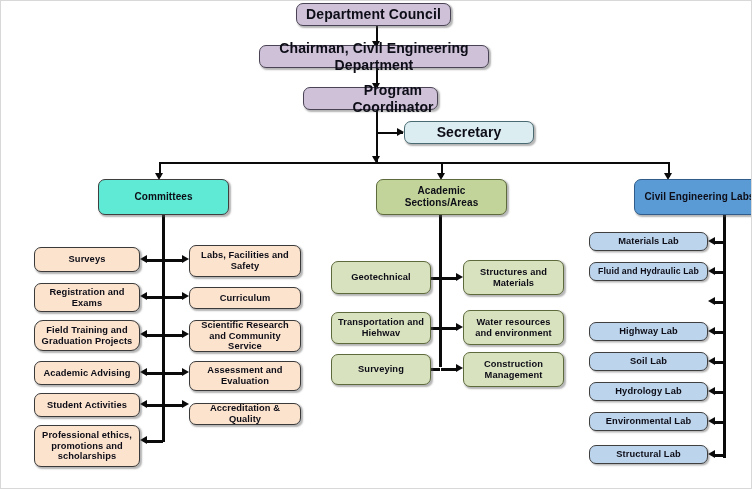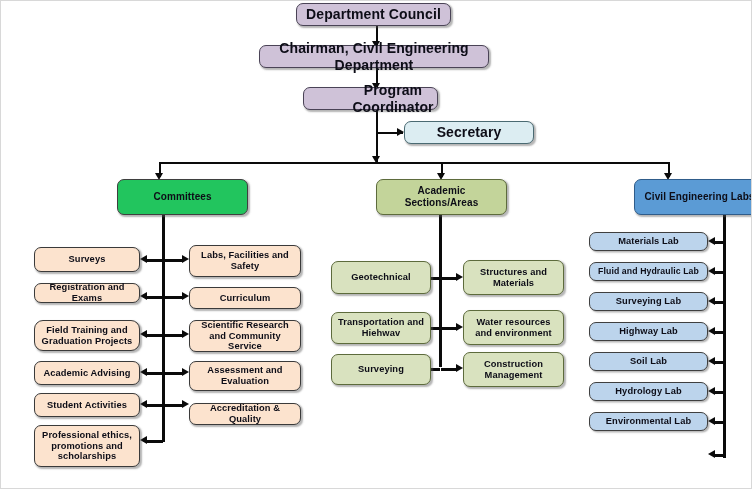--- a/index.html
+++ b/index.html
@@ -35,21 +35,21 @@
     padding: 1px 3px;
     font-weight: bold;
     letter-spacing: .1px;
     box-shadow: 1.5px 1.5px 1.6px rgba(90,90,90,.45);
     z-index: 3;
   }
 
   
   .n-purple { background: #cfc2d8; border-color: #4a4356; }
   .n-cyan   { background: #dcedf2; border-color: #4a6a72; }
-  .n-orange { background: #22c55e; border-color: #3f3f3f; margin-left: 19px; }
+  .n-orange { background: #5eead4; border-color: #3f3f3f; }
   .n-green  { background: #c3d49a; border-color: #5d6b3c; }
   .n-blue   { background: #5b9bd5; border-color: #2f5c8a; }
   .n-peach  { background: #fce3ce; border-color: #3a3a3a; }
   .n-sage   { background: #d9e2bf; border-color: #5d6b3c; }
   .n-lblue  { background: #bcd4ec; border-color: #3f3f3f; }
 
   
   .fs11 { font-size: 14px; }
   .fs10 { font-size: 10px; }
   .fs9  { font-size: 9.3px; }
@@ -160,21 +160,21 @@
 
   <div class="line hline-thick" style="left:146px; top:403px; width:16px;"></div>
   <div class="arrow arrow-left" style="left:139px; top:399px;"></div>
   <div class="line hline-thick" style="left:163px; top:403px; width:18px;"></div>
   <div class="arrow arrow-right" style="left:181px; top:399px;"></div>
 
   <div class="line hline-thick" style="left:146px; top:439px; width:16px;"></div>
   <div class="arrow arrow-left" style="left:139px; top:435px;"></div>
 
   <div class="node n-peach fs9" style="left:33px; top:246px; width:106px; height:25px;">Surveys</div>
-  <div class="node n-peach fs9" style="left:33px; top:282px; width:106px; height:20px;">Registration and Exams</div>
+  <div class="node n-peach fs9" style="left:33px; top:282px; width:106px; height:29px;">Registration and Exams</div>
   <div class="node n-peach fs9" style="left:33px; top:319px; width:106px; height:31px;border-radius:9px;">Field Training and Graduation Projects</div>
   <div class="node n-peach fs9" style="left:33px; top:360px; width:106px; height:24px;">Academic Advising</div>
   <div class="node n-peach fs9" style="left:33px; top:392px; width:106px; height:24px;">Student Activities</div>
   <div class="node n-peach fs9" style="left:33px; top:424px; width:106px; height:42px;">Professional ethics, promotions and scholarships</div>
 
   <div class="node n-peach fs9" style="left:188px; top:244px; width:112px; height:32px;">Labs, Facilities and Safety</div>
   <div class="node n-peach fs9" style="left:188px; top:286px; width:112px; height:22px;">Curriculum</div>
   <div class="node n-peach fs9" style="left:188px; top:319px; width:112px; height:32px;">Scientific Research and Community Service</div>
   <div class="node n-peach fs9" style="left:188px; top:360px; width:112px; height:30px;">Assessment and Evaluation</div>
   <div class="node n-peach fs9" style="left:188px; top:402px; width:112px; height:22px;">Accreditation &amp; Quality</div>
@@ -225,19 +225,19 @@
   <div class="arrow arrow-left" style="left:707px; top:386px;"></div>
 
   <div class="line hline-thick" style="left:714px; top:420px; width:9px;"></div>
   <div class="arrow arrow-left" style="left:707px; top:416px;"></div>
 
   <div class="line hline-thick" style="left:714px; top:453px; width:9px;"></div>
   <div class="arrow arrow-left" style="left:707px; top:449px;"></div>
 
   <div class="node n-lblue fs9" style="left:588px; top:231px; width:119px; height:19px;">Materials Lab</div>
   <div class="node n-lblue fs85" style="left:588px; top:261px; width:119px; height:19px;">Fluid and Hydraulic  Lab</div>
-  <div class="node n-lblue fs9" style="left:588px; top:291px; width:119px; height:19px;">Surveying Lab</div>
   <div class="node n-lblue fs9" style="left:588px; top:321px; width:119px; height:19px;">Highway Lab</div>
   <div class="node n-lblue fs9" style="left:588px; top:351px; width:119px; height:19px;">Soil Lab</div>
   <div class="node n-lblue fs9" style="left:588px; top:381px; width:119px; height:19px;">Hydrology Lab</div>
   <div class="node n-lblue fs9" style="left:588px; top:411px; width:119px; height:19px;">Environmental Lab</div>
+  <div class="node n-lblue fs9" style="left:588px; top:444px; width:119px; height:19px;">Structural Lab</div>
 
 </div>
 
 </body></html>

